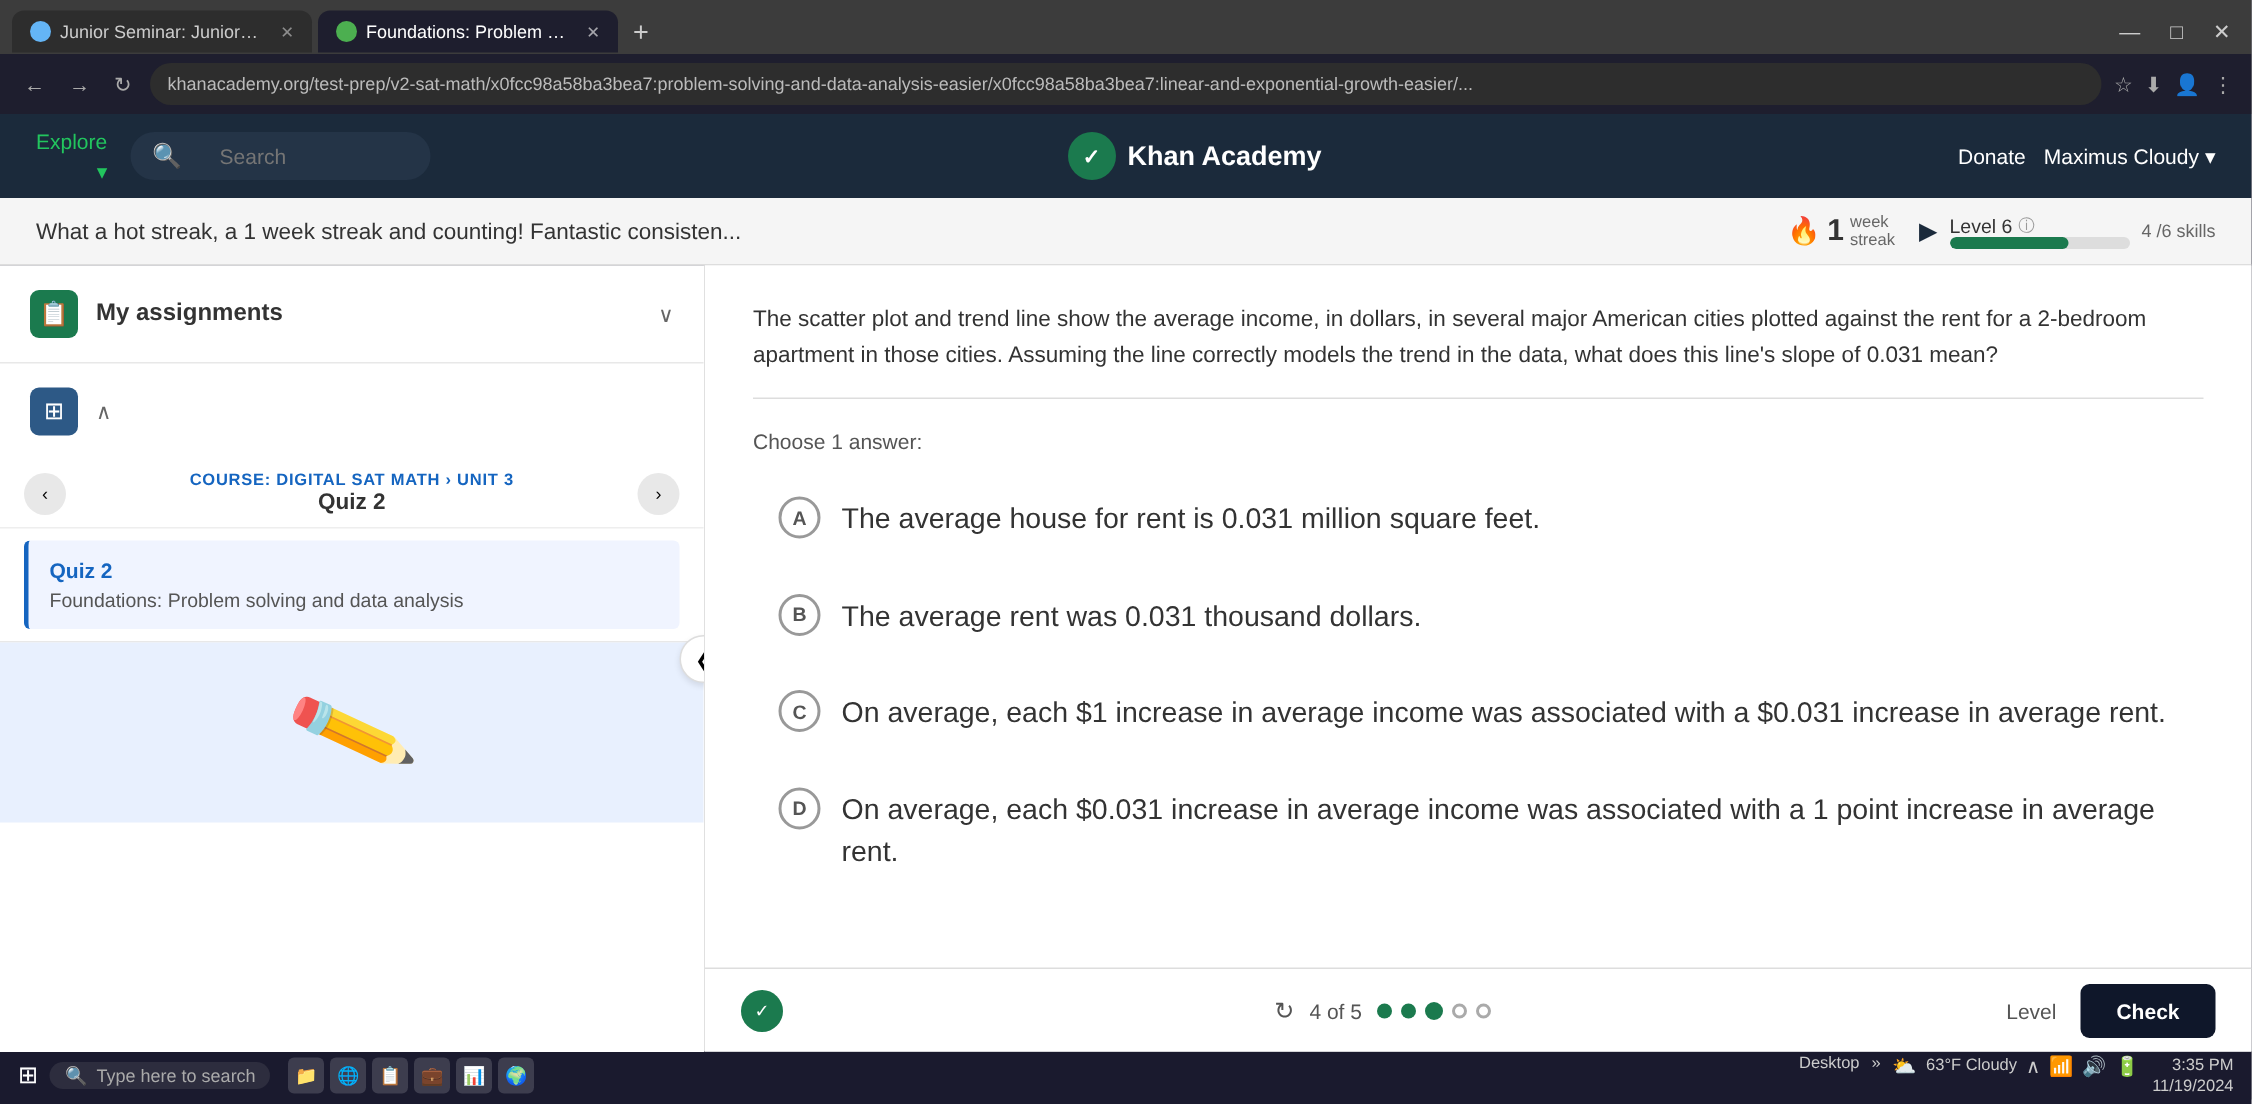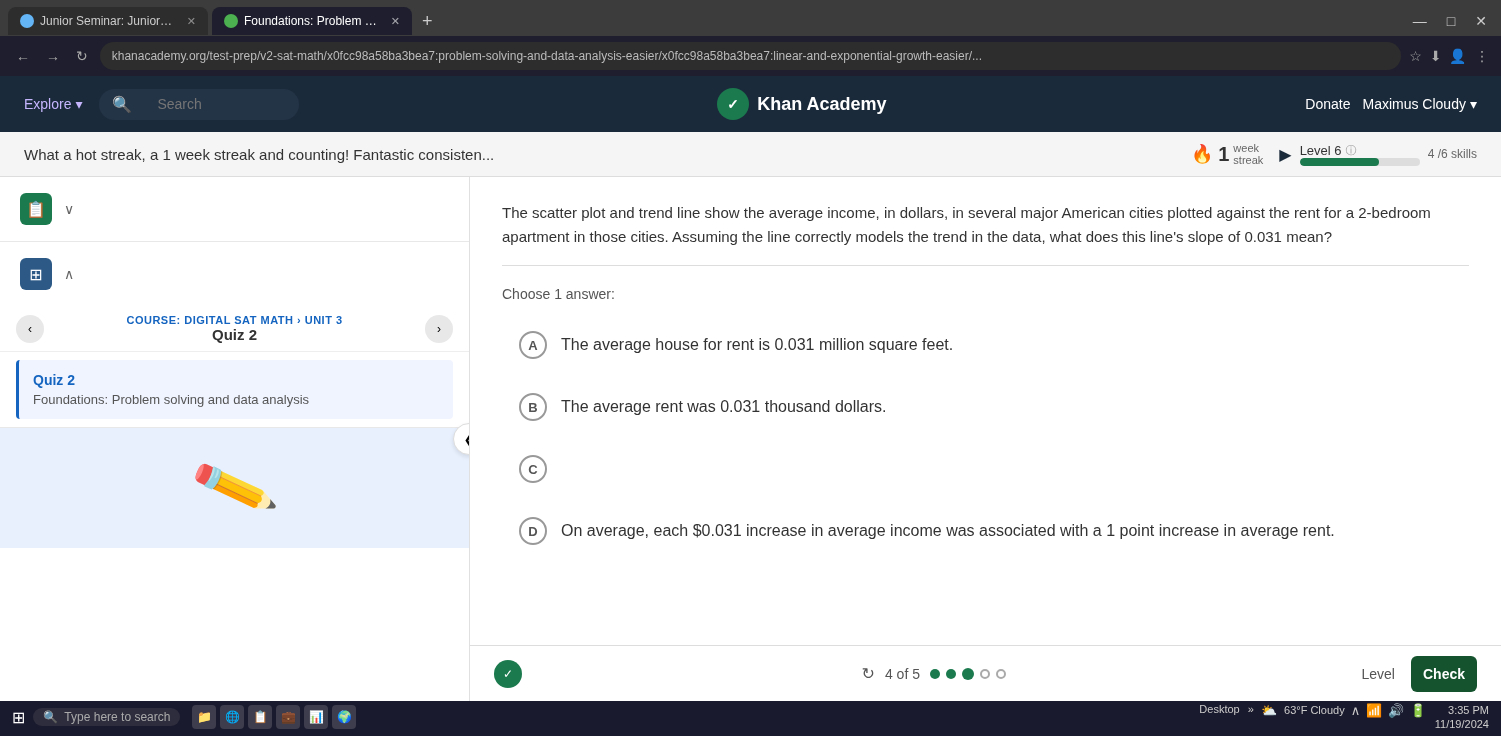--- a/index.html
+++ b/index.html
@@ -17,21 +17,21 @@
     .win-controls { margin-left: auto; display: flex; gap: 8px; align-items: center; }
     .win-btn { background: transparent; border: none; color: #ccc; font-size: 14px; cursor: pointer; padding: 2px 6px; }
 
     .address-bar { background: #1e1e2e; display: flex; align-items: center; padding: 4px 12px; gap: 8px; height: 40px; }
     .nav-btn { background: transparent; border: none; color: #aaa; font-size: 14px; cursor: pointer; padding: 4px; }
     .url-bar { flex: 1; background: #2d2d2d; border: none; border-radius: 20px; padding: 4px 12px; color: #bbb; font-size: 12px; height: 28px; }
     .addr-icons { display: flex; gap: 8px; color: #aaa; font-size: 14px; }
 
     
     .ka-header { background: #1b2a3b; display: flex; align-items: center; padding: 0 24px; height: 56px; gap: 16px; }
-    .ka-explore { color: #c4b5fd; font-size: 14px; cursor: pointer; display: flex; align-items: flex-end; gap: 4px; }
+    .ka-explore { color: #22c55e; font-size: 14px; cursor: pointer; display: flex; align-items: flex-end; gap: 4px; flex-direction: column; }
     .ka-search { display: flex; align-items: center; background: #243447; border-radius: 20px; padding: 6px 14px; gap: 8px; width: 200px; }
     .ka-search input { background: transparent; border: none; color: #ccc; font-size: 14px; outline: none; width: 140px; margin-left: 17px; }
     .ka-logo { display: flex; align-items: center; gap: 8px; color: #fff; font-size: 18px; font-weight: bold; margin: 0 auto; }
     .ka-logo-icon { width: 32px; height: 32px; background: #1b7a4e; border-radius: 50%; display: flex; align-items: center; justify-content: center; color: white; font-size: 14px; }
     .ka-nav-right { display: flex; align-items: center; gap: 12px; color: #fff; font-size: 14px; }
     .ka-donate { cursor: pointer; }
     .ka-user { cursor: pointer; display: flex; align-items: center; gap: 4px; }
 
     
     .streak-bar { background: #f5f5f5; display: flex; align-items: center; padding: 10px 24px; gap: 16px; border-bottom: 1px solid #ddd; font-size: 14px; }
@@ -74,33 +74,33 @@
     
     .collapse-btn { position: absolute; right: -16px; top: 50%; transform: translateY(-50%); background: #fff; border: 1px solid #ddd; border-radius: 50%; width: 32px; height: 32px; display: flex; align-items: center; justify-content: center; cursor: pointer; z-index: 10; box-shadow: 0 2px 4px rgba(0,0,0,0.1); }
 
     
     .question-area { flex: 1; padding: 24px 32px; overflow-y: auto; background: #fff; }
     .question-text { font-size: 15px; color: #333; line-height: 1.6; margin-bottom: 20px; border-bottom: 1px solid #ddd; padding-bottom: 16px; }
     .choose-label { font-size: 14px; color: #555; margin-bottom: 16px; font-weight: 500; }
 
     .answer-option { display: flex; align-items: flex-start; gap: 14px; padding: 12px 16px; border-radius: 6px; margin-bottom: 8px; cursor: pointer; border: 1px solid transparent; }
     .option-circle { width: 28px; height: 28px; border-radius: 50%; border: 2px solid #999; display: flex; align-items: center; justify-content: center; font-size: 13px; color: #555; flex-shrink: 0; font-weight: 600; }
-    .option-text { font-size: 16px; color: #333; line-height: 1.5; padding-top: 2px; }
+    .option-text { font-size: 19px; color: #333; line-height: 1.5; padding-top: 2px; }
 
     
     .bottom-bar { background: #fff; border-top: 1px solid #ddd; display: flex; align-items: center; padding: 0 24px; height: 56px; }
     .ka-logo-small { width: 28px; height: 28px; background: #1b7a4e; border-radius: 50%; display: flex; align-items: center; justify-content: center; color: white; font-size: 12px; flex-shrink: 0; }
     .progress-section { flex: 1; display: flex; align-items: center; justify-content: center; gap: 10px; font-size: 14px; color: #555; }
     .progress-dots { display: flex; gap: 6px; align-items: center; }
     .dot { width: 10px; height: 10px; border-radius: 50%; }
     .dot.correct { background: #1b7a4e; }
     .dot.current { background: #1b7a4e; width: 12px; height: 12px; }
     .dot.empty { background: transparent; border: 2px solid #aaa; }
     .skip-btn { background: transparent; border: none; color: #555; font-size: 14px; cursor: pointer; padding: 8px 16px; }
-    .check-btn { background: #14532d; color: white; border: none; border-radius: 6px; padding: 10px 12px; font-size: 14px; font-weight: 600; cursor: pointer; }
+    .check-btn { background: #0f172a; color: white; border: none; border-radius: 6px; padding: 10px 24px; font-size: 14px; font-weight: 600; cursor: pointer; }
 
     
     .taskbar { background: #1a1a2e; display: flex; align-items: center; padding: 0 12px; height: 32px; gap: 8px; }
     .taskbar-start { color: white; font-size: 16px; cursor: pointer; }
     .taskbar-search { display: flex; align-items: center; background: #2d2d3e; border-radius: 12px; padding: 2px 10px; gap: 6px; color: #aaa; font-size: 12px; }
     .taskbar-apps { display: flex; gap: 4px; margin-left: 4px; }
     .taskbar-app { width: 24px; height: 24px; border-radius: 4px; background: #3d3d4e; display: flex; align-items: center; justify-content: center; font-size: 12px; cursor: pointer; }
     .taskbar-right { margin-left: auto; display: flex; align-items: flex-start; gap: 8px; color: #ccc; font-size: 11px; }
     .taskbar-icons { display: flex; gap: 6px; align-items: center; }
     .taskbar-icon { font-size: 13px; cursor: pointer; }
@@ -189,20 +189,21 @@
   </div>
 </div>
 
 <div class="main-content">
 
   <div class="sidebar" style="position:relative;">
 
     <div class="sidebar-section">
       <div class="sidebar-header">
         <div class="sidebar-icon green">📋</div>
+        <span class="sidebar-title">My assignments</span>
         <span class="sidebar-chevron">∨</span>
       </div>
     </div>
 
     <div class="sidebar-section">
       <div class="sidebar-header">
         <div class="sidebar-icon blue">⊞</div>
         <span class="sidebar-chevron">∧</span>
       </div>
 
@@ -238,20 +239,21 @@
       <div class="answer-option">
         <div class="option-circle">A</div>
         <span class="option-text">The average house for rent is 0.031 million square feet.</span>
       </div>
       <div class="answer-option">
         <div class="option-circle">B</div>
         <span class="option-text">The average rent was 0.031 thousand dollars.</span>
       </div>
       <div class="answer-option">
         <div class="option-circle">C</div>
+        <span class="option-text">On average, each $1 increase in average income was associated with a $0.031 increase in average rent.</span>
       </div>
       <div class="answer-option">
         <div class="option-circle">D</div>
         <span class="option-text">On average, each $0.031 increase in average income was associated with a 1 point increase in average rent.</span>
       </div>
     </div>
 
     <div class="bottom-bar">
       <div class="ka-logo-small">✓</div>
       <div class="progress-section">

